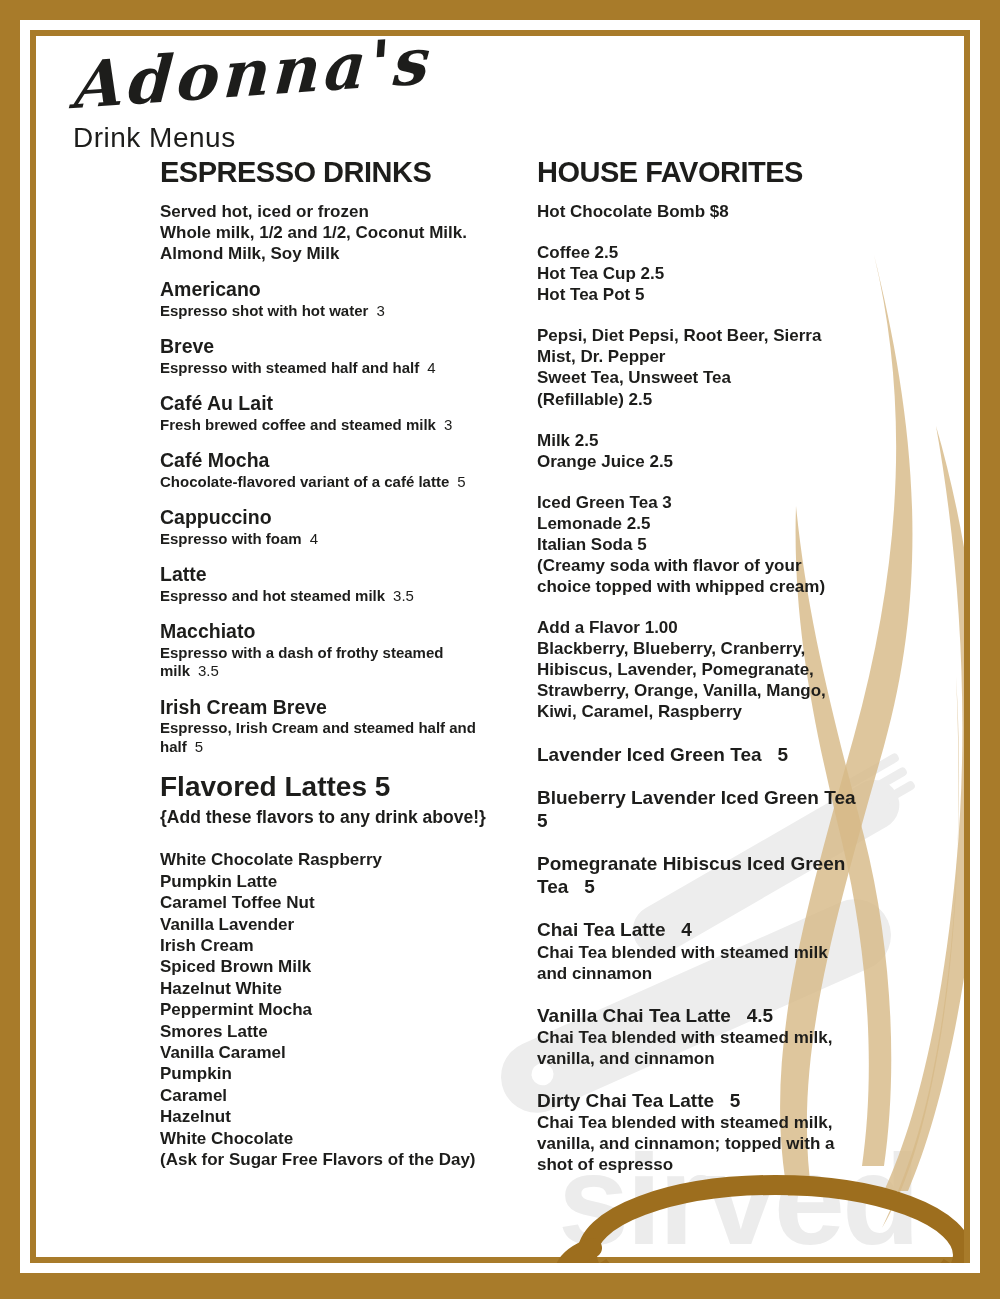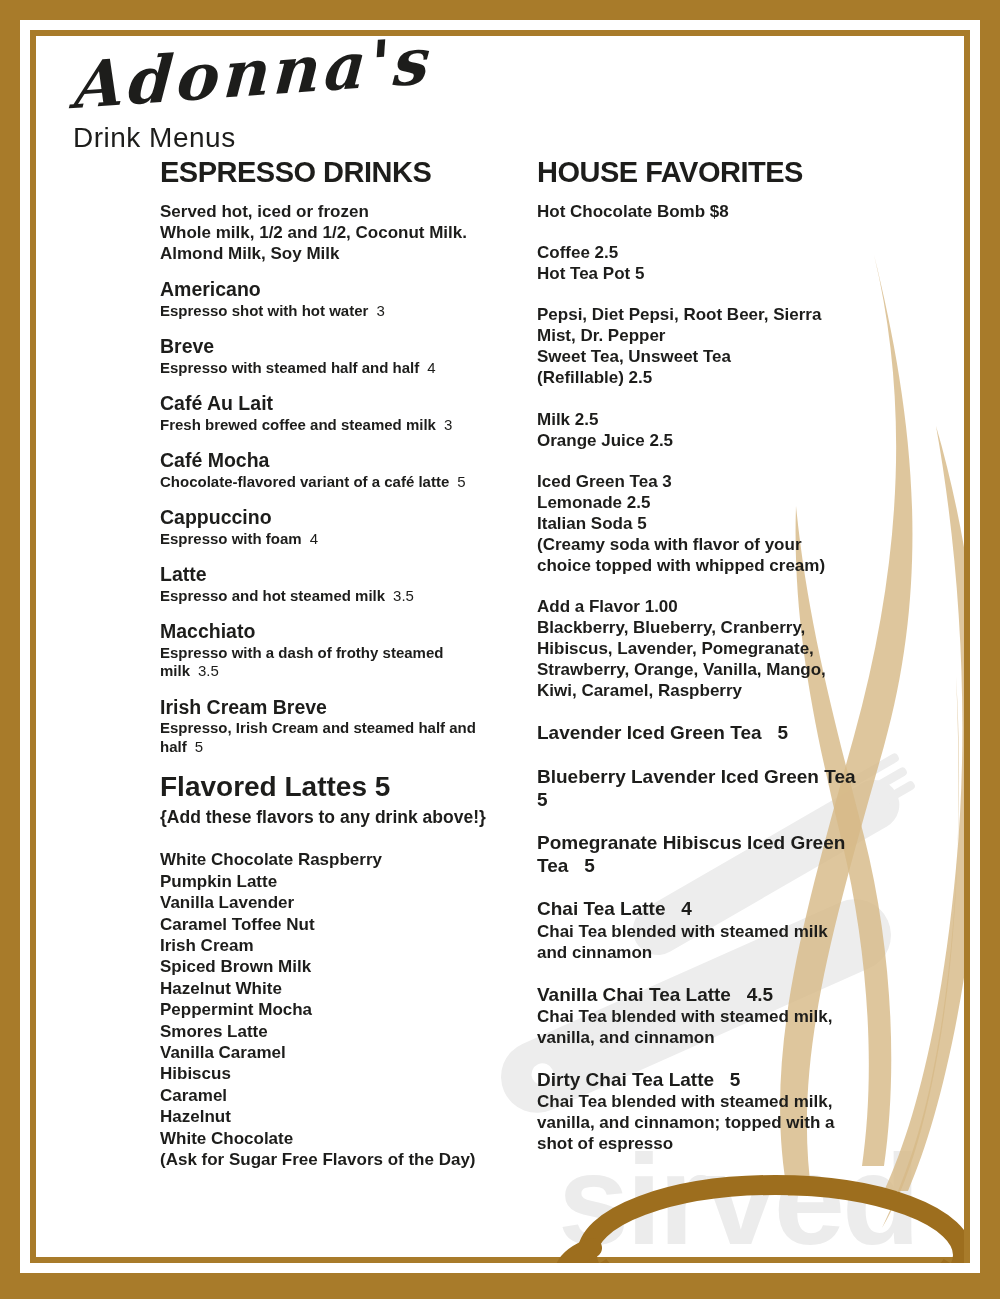--- a/index.html
+++ b/index.html
@@ -121,44 +121,45 @@
               <div class="item">
                 <div class="item-name">Irish Cream Breve</div>
                 <div class="item-desc">Espresso, Irish Cream and steamed half and half<span class="price">5</span></div>
               </div>
             </div>
           <div class="flavored-title">Flavored Lattes 5</div>
           <div class="flavored-note">{Add these flavors to any drink above!}</div>
           <div class="flavors" id="flavors">
               <div class="flavor-line">White Chocolate Raspberry</div>
               <div class="flavor-line">Pumpkin Latte</div>
+              <div class="flavor-line">Caramel Toffee Nut</div>
               <div class="flavor-line">Vanilla Lavender</div>
-              <div class="flavor-line">Caramel Toffee Nut</div>
               <div class="flavor-line">Irish Cream</div>
               <div class="flavor-line">Spiced Brown Milk</div>
               <div class="flavor-line">Hazelnut White</div>
               <div class="flavor-line">Peppermint Mocha</div>
               <div class="flavor-line">Smores Latte</div>
               <div class="flavor-line">Vanilla Caramel</div>
-              <div class="flavor-line">Hibiscus</div>
+              <div class="flavor-line">Pumpkin</div>
               <div class="flavor-line">Caramel</div>
               <div class="flavor-line">Hazelnut</div>
               <div class="flavor-line">White Chocolate</div>
               <div class="flavor-line">(Ask for Sugar Free Flavors of the Day)</div>
             </div>
         </div>
 
         <div class="col-right">
           <h2 class="col-title rc-first">HOUSE FAVORITES</h2>
           <div id="blocks">
               <div class="block">
                 <div class="block-line">Hot Chocolate Bomb $8</div>
               </div>
               <div class="block">
                 <div class="block-line">Coffee 2.5</div>
+                <div class="block-line">Hot Tea Cup 2.5</div>
                 <div class="block-line">Hot Tea Pot 5</div>
               </div>
               <div class="block">
                 <div class="block-line">Pepsi, Diet Pepsi, Root Beer, Sierra Mist, Dr. Pepper</div>
                 <div class="block-line">Sweet Tea, Unsweet Tea</div>
                 <div class="block-line">(Refillable) 2.5</div>
               </div>
               <div class="block">
                 <div class="block-line">Milk 2.5</div>
                 <div class="block-line">Orange Juice 2.5</div>

